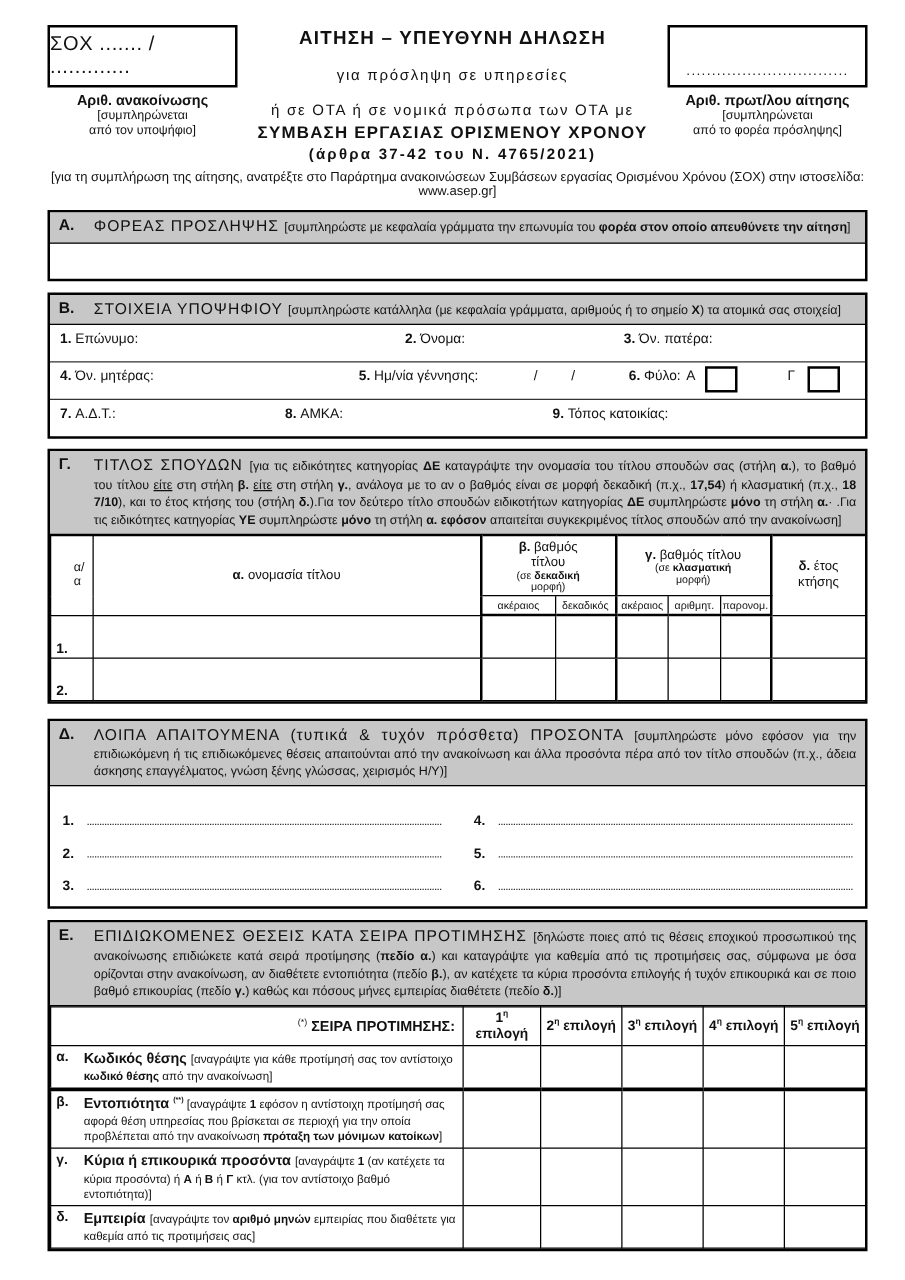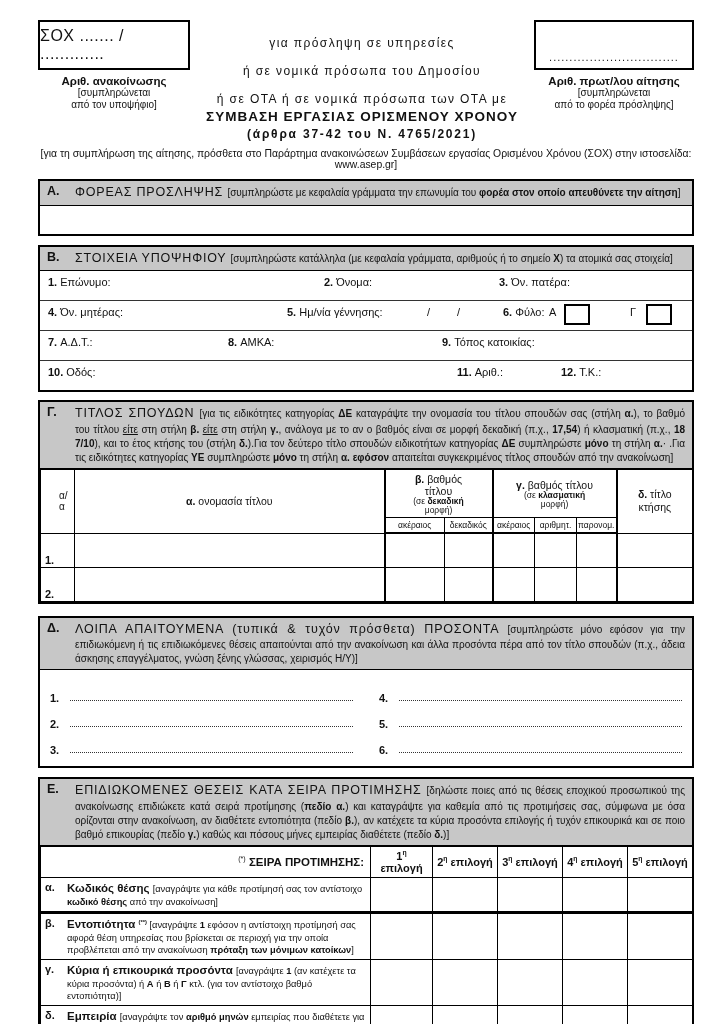--- a/index.html
+++ b/index.html
@@ -83,38 +83,38 @@
       <div class="hcol-l">
         <div class="numbox numbox-l">
           <span>ΣΟΧ ....... / .............</span>
         </div>
         <div class="blabel">Αριθ. ανακοίνωσης</div>
         <div class="bsub">[συμπληρώνεται</div>
         <div class="bsub">από τον υποψήφιο]</div>
       </div>
 
       <div class="hcenter">
+        <div class="t1">ΑΙΤΗΣΗ – ΥΠΕΥΘΥΝΗ ΔΗΛΩΣΗ</div>
         <div class="t2">για πρόσληψη σε υπηρεσίες</div>
-        <div class="t2">ή σε νομικά πρόσωπα του Δημοσίου</div>
         <div class="t2">ή σε ΟΤΑ ή σε νομικά πρόσωπα των ΟΤΑ με</div>
         <div class="t5">ΣΥΜΒΑΣΗ ΕΡΓΑΣΙΑΣ ΟΡΙΣΜΕΝΟΥ ΧΡΟΝΟΥ</div>
         <div class="t6">(άρθρα 37-42 του Ν. 4765/2021)</div>
       </div>
 
       <div class="hcol-r">
         <div class="numbox numbox-r">
           <span>................................</span>
         </div>
         <div class="blabel">Αριθ. πρωτ/λου αίτησης</div>
         <div class="bsub">[συμπληρώνεται</div>
         <div class="bsub">από το φορέα πρόσληψης]</div>
       </div>
     </div>
 
-    <div class="intro"><span>[για τη συμπλήρωση της αίτησης, πρόσθετα στο </span><span class="i">Παράρτημα ανακοινώσεων Συμβάσεων εργασίας Ορισμένου Χρόνου (ΣΟΧ)</span><span> στην ιστοσελίδα: www.asep.gr]</span></div>
+    <div class="intro"><span>[για τη συμπλήρωση της αίτησης, ανατρέξτε στο </span><span class="i">Παράρτημα ανακοινώσεων Συμβάσεων εργασίας Ορισμένου Χρόνου (ΣΟΧ)</span><span> στην ιστοσελίδα: www.asep.gr]</span></div>
 
     <div class="sec mt9">
       <div class="sechead">
         <span class="slet">Α.</span>
         <span class="stext"><span class="hd">ΦΟΡΕΑΣ ΠΡΟΣΛΗΨΗΣ </span><span>[συμπληρώστε με κεφαλαία γράμματα την επωνυμία του </span><span class="b">φορέα στον οποίο απευθύνετε την αίτηση</span><span>]</span></span>
       </div>
       <div class="a-input"></div>
     </div>
 
     <div class="sec mt9">
@@ -140,25 +140,20 @@
         <span class="fl" style="left:590px">Γ</span>
         <span class="ckbx" style="left:606px"></span>
       </div>
 
       <div class="brow">
         <span class="fl" style="left:8px"><b>7.</b><span>Α.Δ.Τ.:</span></span>
         <span class="fl" style="left:188px"><b>8.</b><span>ΑΜΚΑ:</span></span>
         <span class="fl" style="left:402px"><b>9.</b><span>Τόπος κατοικίας:</span></span>
       </div>
 
-      <div class="brow">
-        <span class="fl" style="left:8px"><b>10.</b><span>Οδός:</span></span>
-        <span class="fl" style="left:417px"><b>11.</b><span>Αριθ.:</span></span>
-        <span class="fl" style="left:521px"><b>12.</b><span>Τ.Κ.:</span></span>
-      </div>
 
     </div>
 
     <div class="sec mt8">
       <div class="sechead">
         <span class="slet">Γ.</span>
         <span class="stext"><span class="hd">ΤΙΤΛΟΣ ΣΠΟΥΔΩΝ </span><span>[για τις ειδικότητες κατηγορίας </span><span class="b">ΔΕ</span><span> καταγράψτε την ονομασία του τίτλου σπουδών σας (στήλη </span><span class="b">α.</span><span>), το βαθμό του τίτλου </span><span class="u">είτε</span><span> στη στήλη </span><span class="b">β.</span><span> </span><span class="u">είτε</span><span> στη στήλη </span><span class="b">γ.</span><span>, ανάλογα με το αν ο βαθμός είναι σε μορφή δεκαδική (π.χ., </span><span class="b">17,54</span><span>) ή κλασματική (π.χ., </span><span class="b">18 7/10</span><span>), και το έτος κτήσης του (στήλη </span><span class="b">δ.</span><span>).Για τον δεύτερο τίτλο σπουδών ειδικοτήτων κατηγορίας </span><span class="b">ΔΕ</span><span> συμπληρώστε </span><span class="b">μόνο</span><span> τη στήλη </span><span class="b">α.</span><span>· .Για τις ειδικότητες κατηγορίας </span><span class="b">ΥΕ</span><span> συμπληρώστε </span><span class="b">μόνο</span><span> τη στήλη </span><span class="b">α. εφόσον</span><span> απαιτείται συγκεκριμένος τίτλος σπουδών από την ανακοίνωση]</span></span>
       </div>
       <table class="ctab">
         <colgroup>
@@ -177,21 +172,21 @@
           <th rowspan="2" class="namecell"><span class="b">α.</span><span> ονομασία τίτλου</span></th>
           <th colspan="2" class="grp g2">
             <span><span class="b">β.</span><span> βαθμός τίτλου</span></span>
             <span class="par"><span>(σε </span><span class="b">δεκαδική</span><span> μορφή)</span></span>
           </th>
           <th colspan="3" class="grp g2">
             <span><span class="b">γ.</span><span> βαθμός τίτλου</span></span>
             <span class="par"><span>(σε </span><span class="b">κλασματική</span><span> μορφή)</span></span>
           </th>
           <th rowspan="2" class="yearcell g2">
-            <span><span class="b">δ.</span><span> τίτλο</span></span><br>
+            <span><span class="b">δ.</span><span> έτος</span></span><br>
             <span>κτήσης</span>
           </th>
         </tr>
         <tr class="subrow">
           <th class="g2">ακέραιος</th>
           <th>δεκαδικός</th>
           <th class="g2">ακέραιος</th>
           <th>αριθμητ.</th>
           <th>παρονομ.</th>
         </tr>

